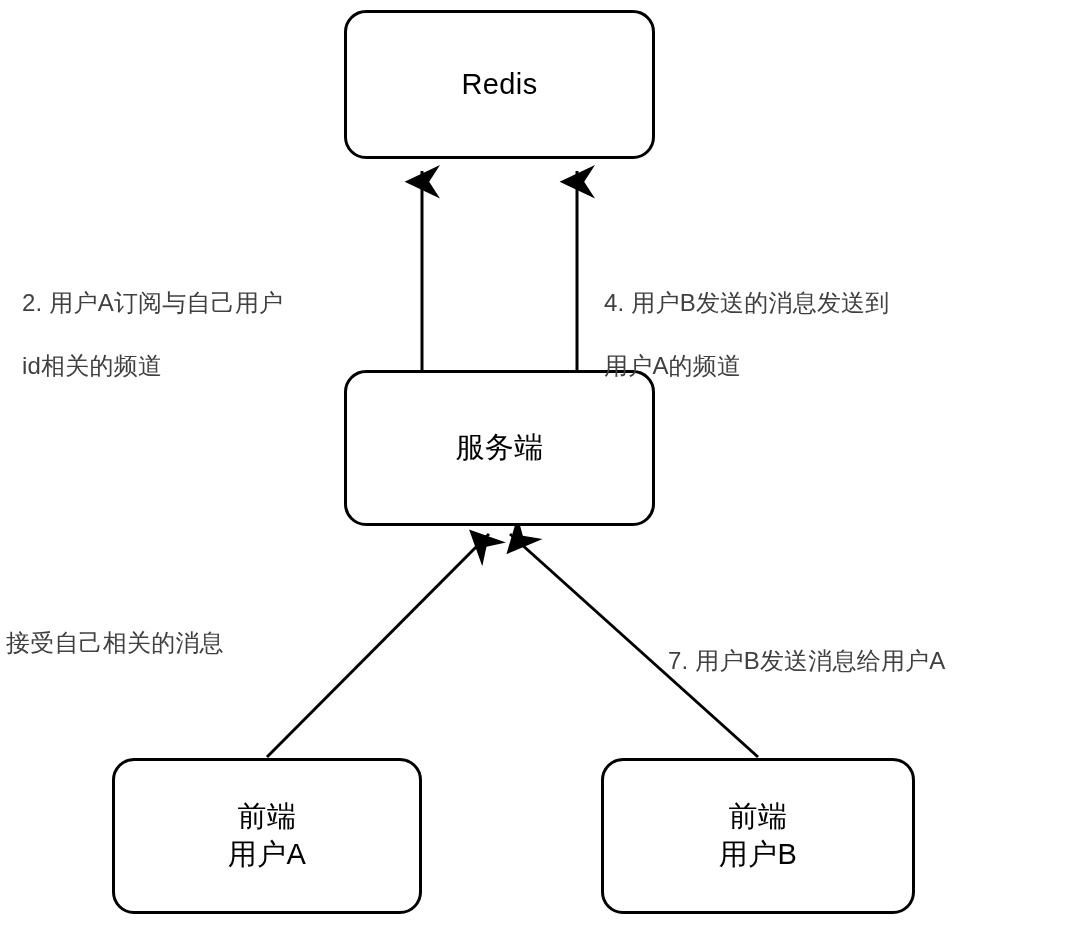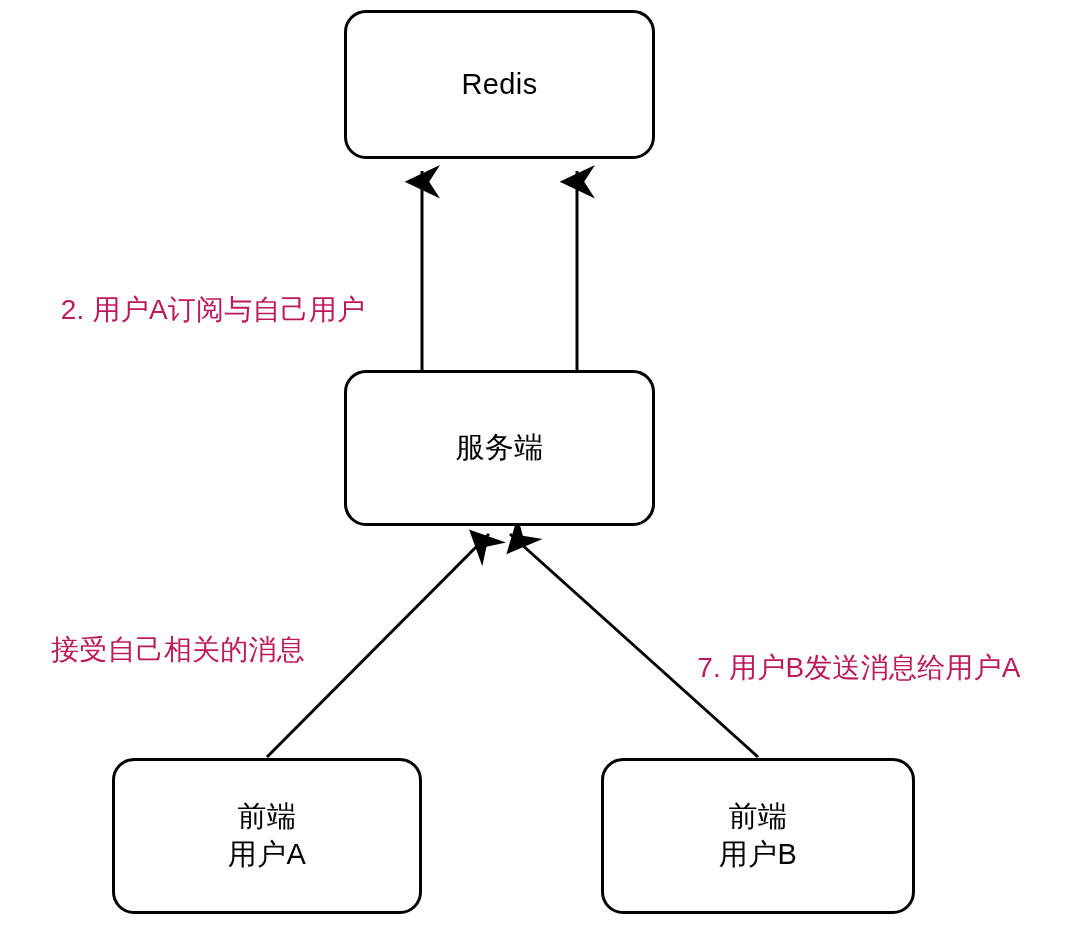--- a/index.html
+++ b/index.html
@@ -39,23 +39,23 @@
     font-size: 29px;
     line-height: 1.30;
     letter-spacing: 0.4px;
   }
   .node-line {
     display: block;
     white-space: pre;
   }
   .edge-label {
     position: absolute;
-    text-align: center;
-    color: #be185d;
-    font-size: 28px;
+    text-align: left;
+    color: #404040;
+    font-size: 24px;
     line-height: 1.32;
     letter-spacing: 0.2px;
     white-space: pre-line;
     background: transparent;
   }
   .edge-label .lbl-line { display: block; white-space: pre; }
 
   
   #node-redis   { left: 344px; top: 10px;  width: 311px; height: 149px; }
   #node-server  { left: 344px; top: 370px; width: 311px; height: 156px; }
@@ -102,22 +102,27 @@
     <span class="node-line">用户A</span>
   </div>
 
   <div class="node-box" id="node-client-b">
     <span class="node-line">前端</span>
     <span class="node-line">用户B</span>
   </div>
 
   <div class="edge-label" id="label-2">
     <span class="lbl-line">2. 用户A订阅与自己用户</span>
+    <span class="lbl-line">id相关的频道</span>
   </div>
 
+  <div class="edge-label" id="label-4">
+    <span class="lbl-line">4. 用户B发送的消息发送到</span>
+    <span class="lbl-line">用户A的频道</span>
+  </div>
 
   <div class="edge-label" id="label-1">
     <span class="lbl-line">接受自己相关的消息</span>
   </div>
 
   <div class="edge-label" id="label-3">
     <span class="lbl-line">7. 用户B发送消息给用户A</span>
   </div>
 
 </div>

